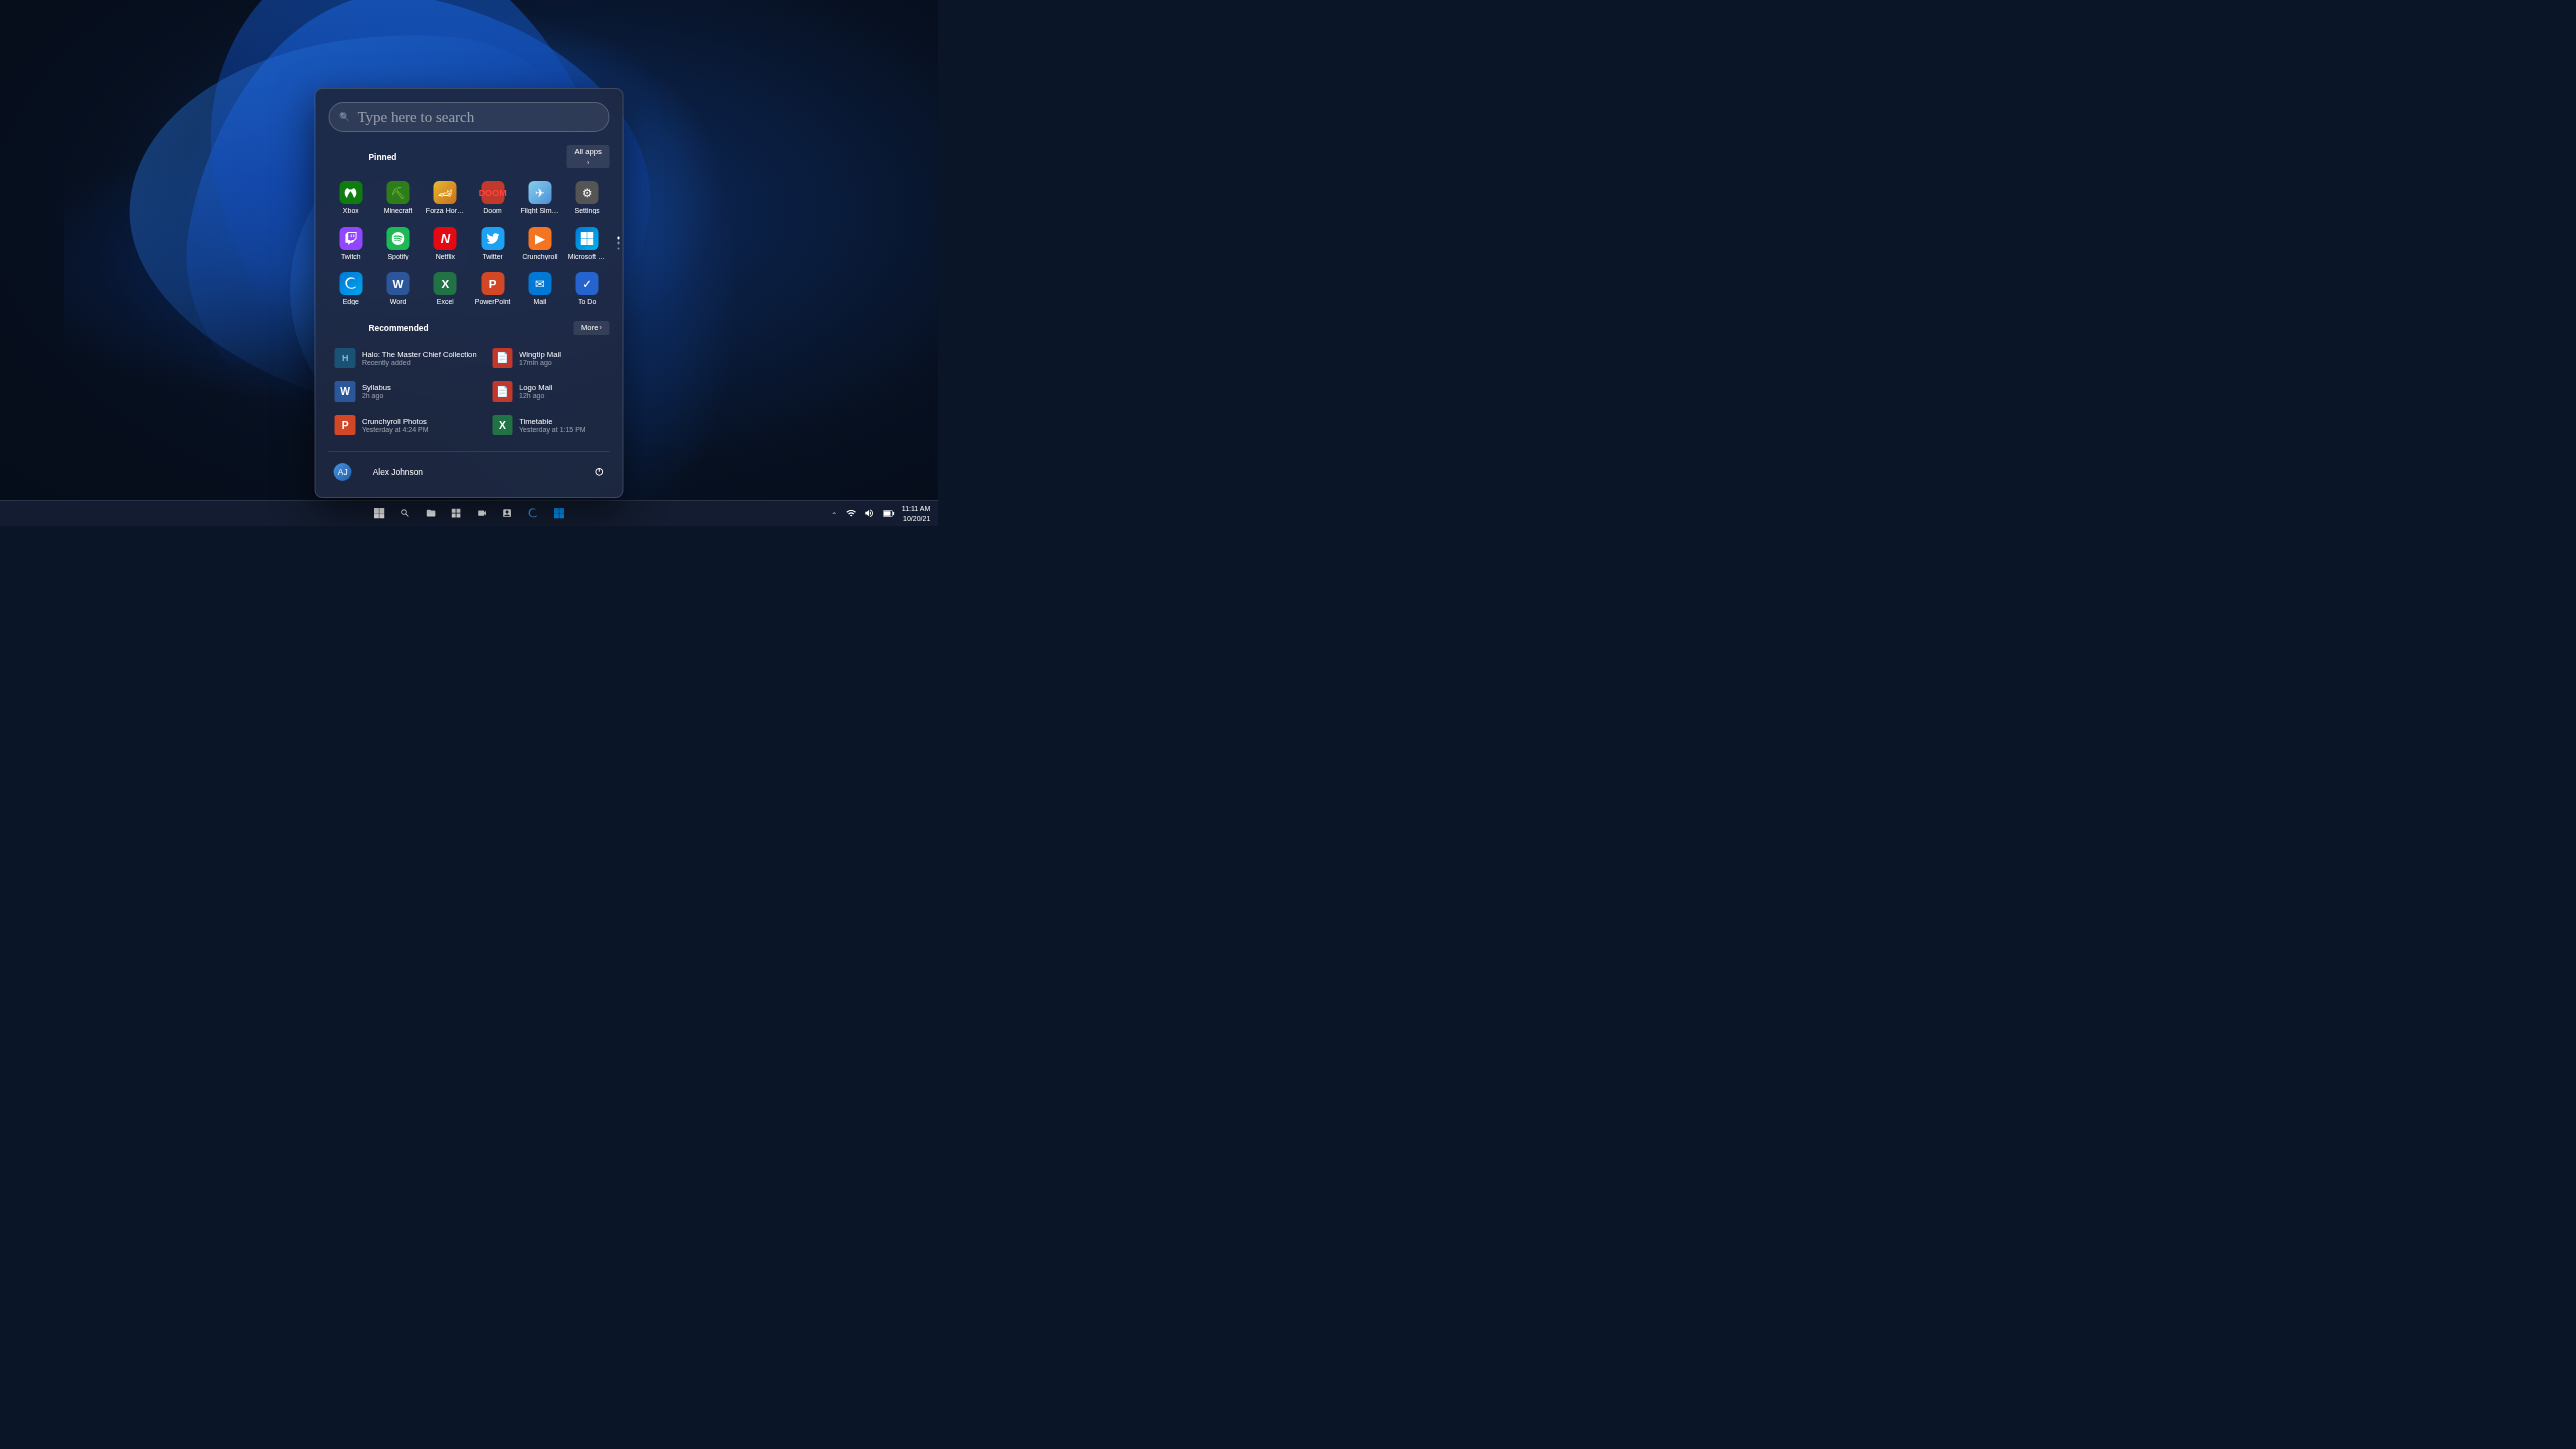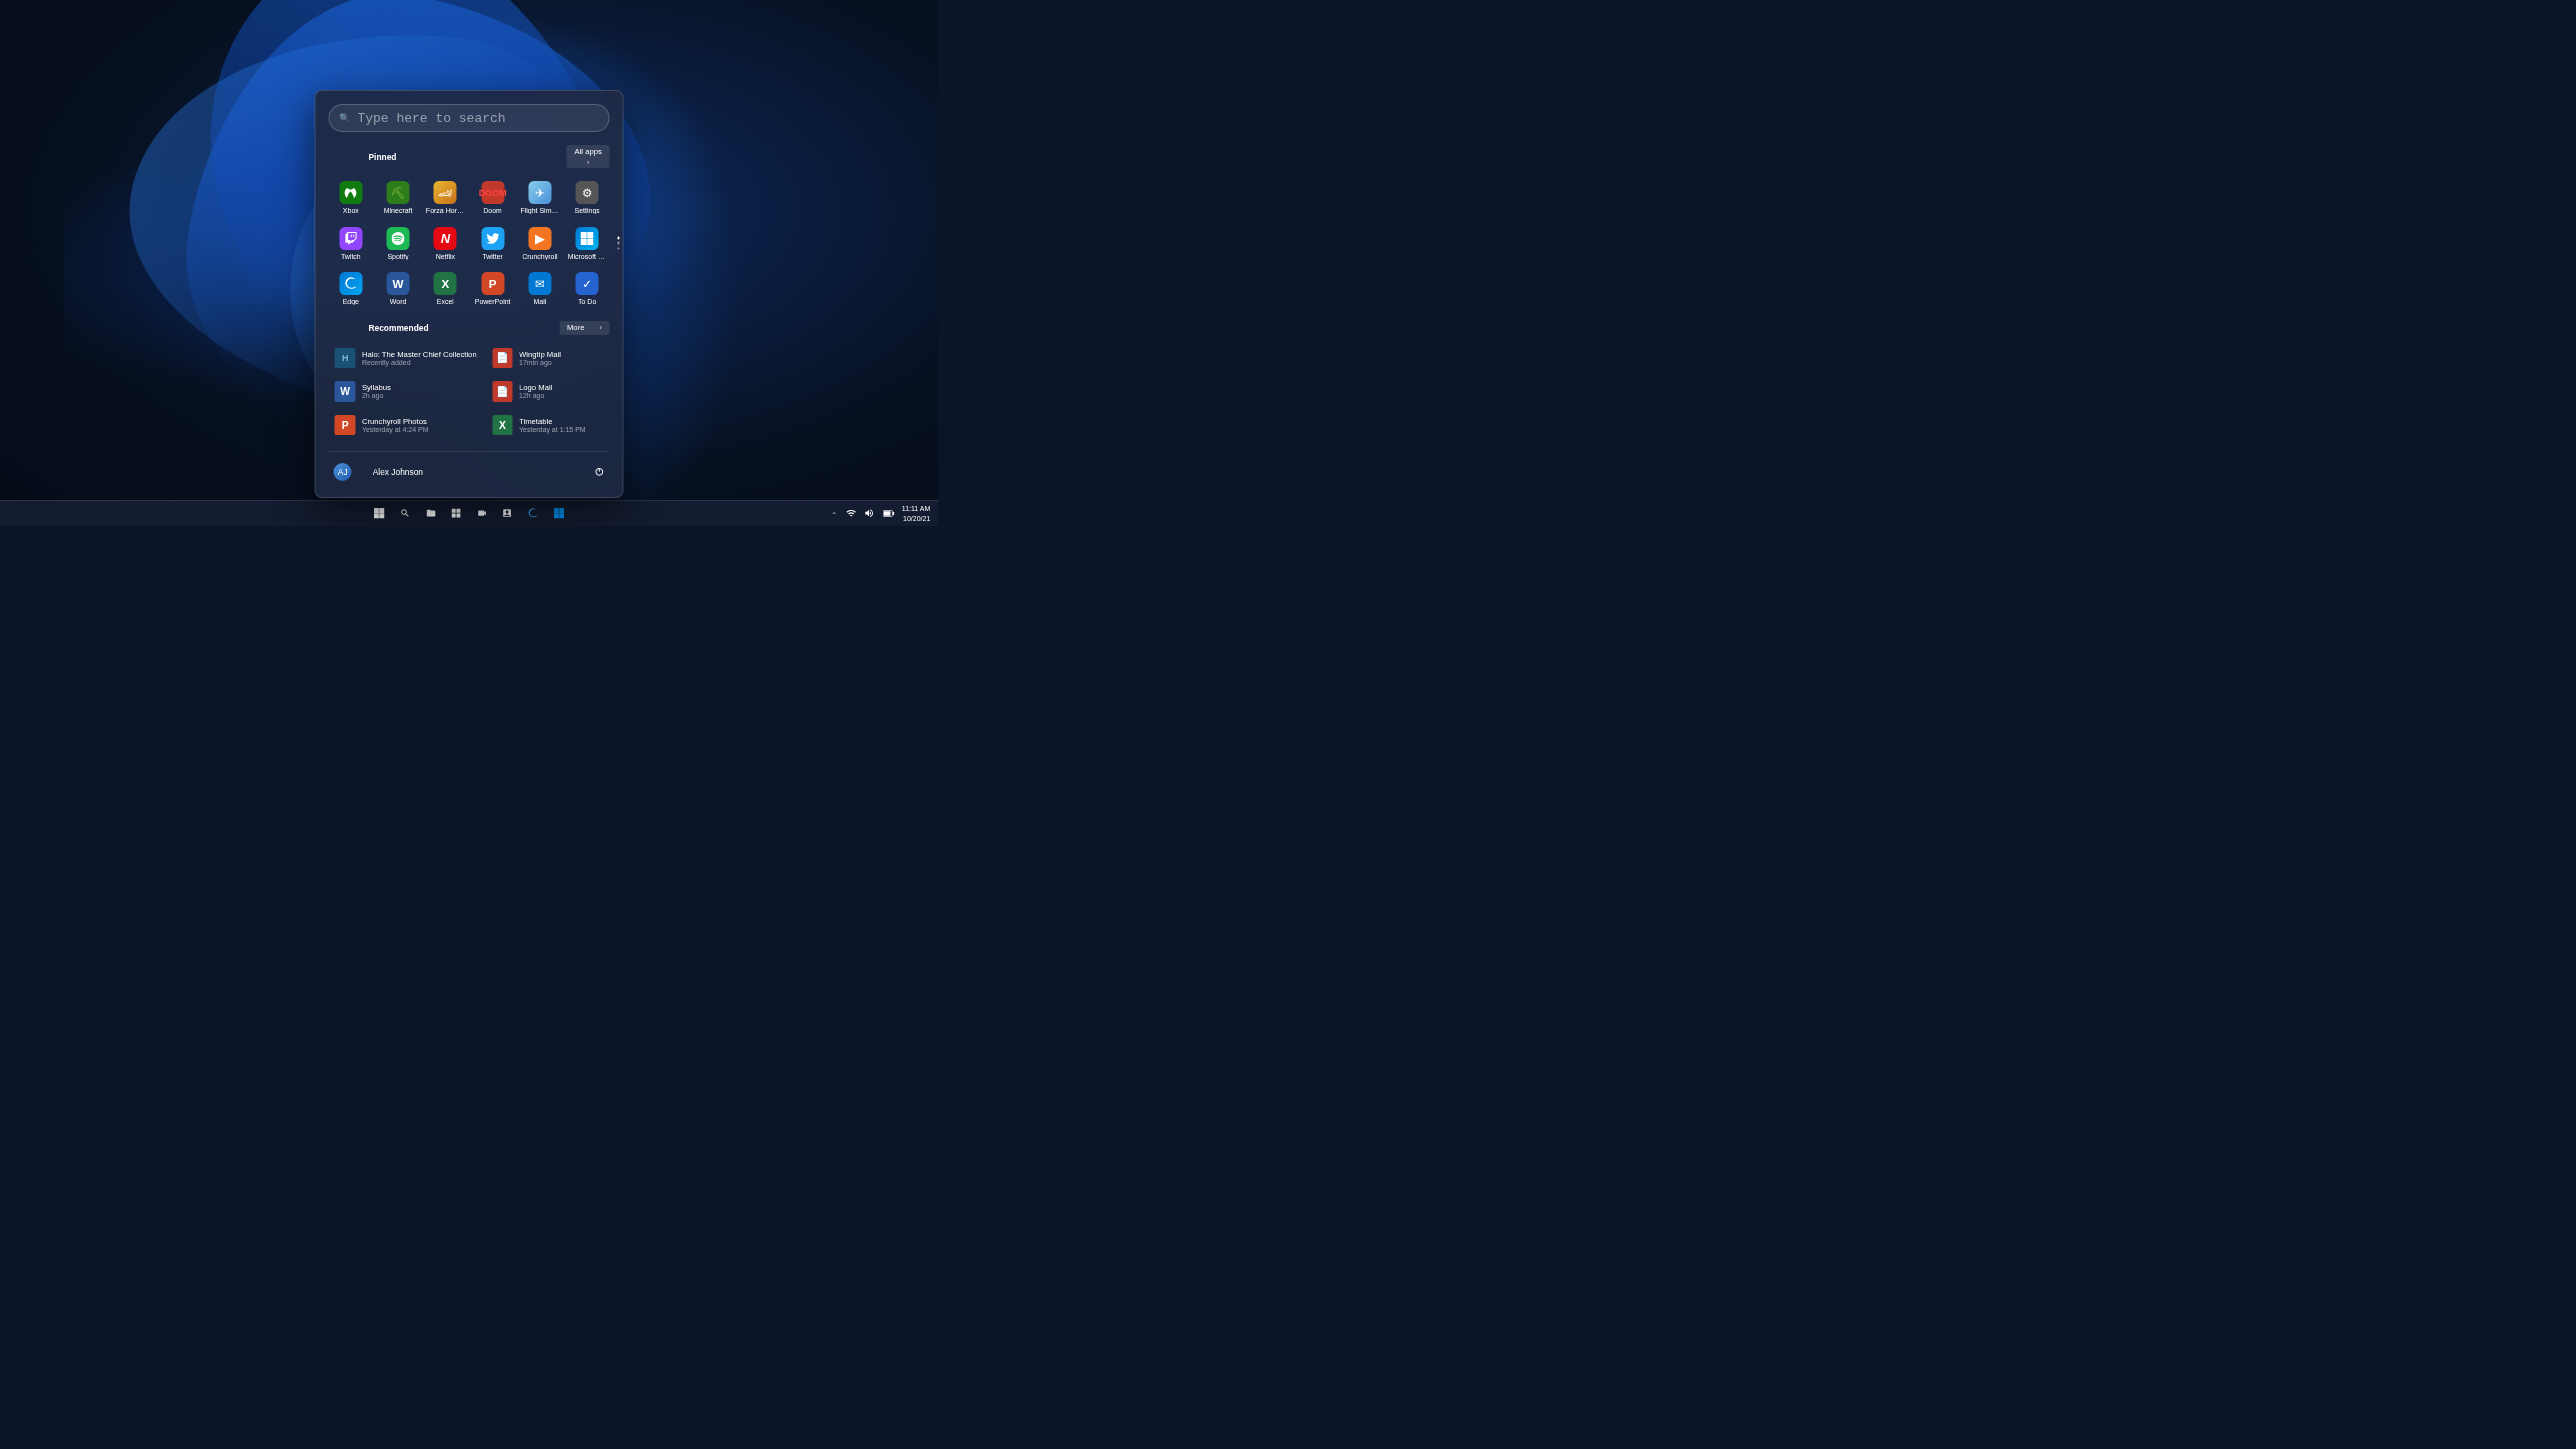--- a/index.html
+++ b/index.html
@@ -174,23 +174,23 @@
       padding: 5.2px 10.3px;
       gap: 6.4px;
       margin-bottom: 13px;
     }
 
     .search-bar input {
       background: transparent;
       border: none;
       outline: none;
       color: rgba(255,255,255,0.6);
-      font-size: 13px;
+      font-size: 15px;
       width: 100%;
-      font-family: Liberation Mono, monospace;
+      font-family: Liberation Serif, serif;
     }
 
     .search-bar input::placeholder {
       color: rgba(255,255,255,0.5);
     }
 
     .search-icon-svg {
       color: rgba(255,255,255,0.6);
       font-size: 9px;
       flex-shrink: 0;
@@ -330,21 +330,21 @@
     }
 
     .rec-time {
       font-size: 7px;
       color: rgba(255,255,255,0.55);
     }
 
     .more-btn {
       display: flex;
       align-items: center;
-      gap: 15px;
+      gap: 1px;
       background: rgba(255,255,255,0.1);
       border: none;
       color: #fff;
       font-size: 7.7px;
       padding: 2.6px 7.7px;
       border-radius: 2.6px;
       cursor: pointer;
       font-family: 'Segoe UI', sans-serif;
     }
 

